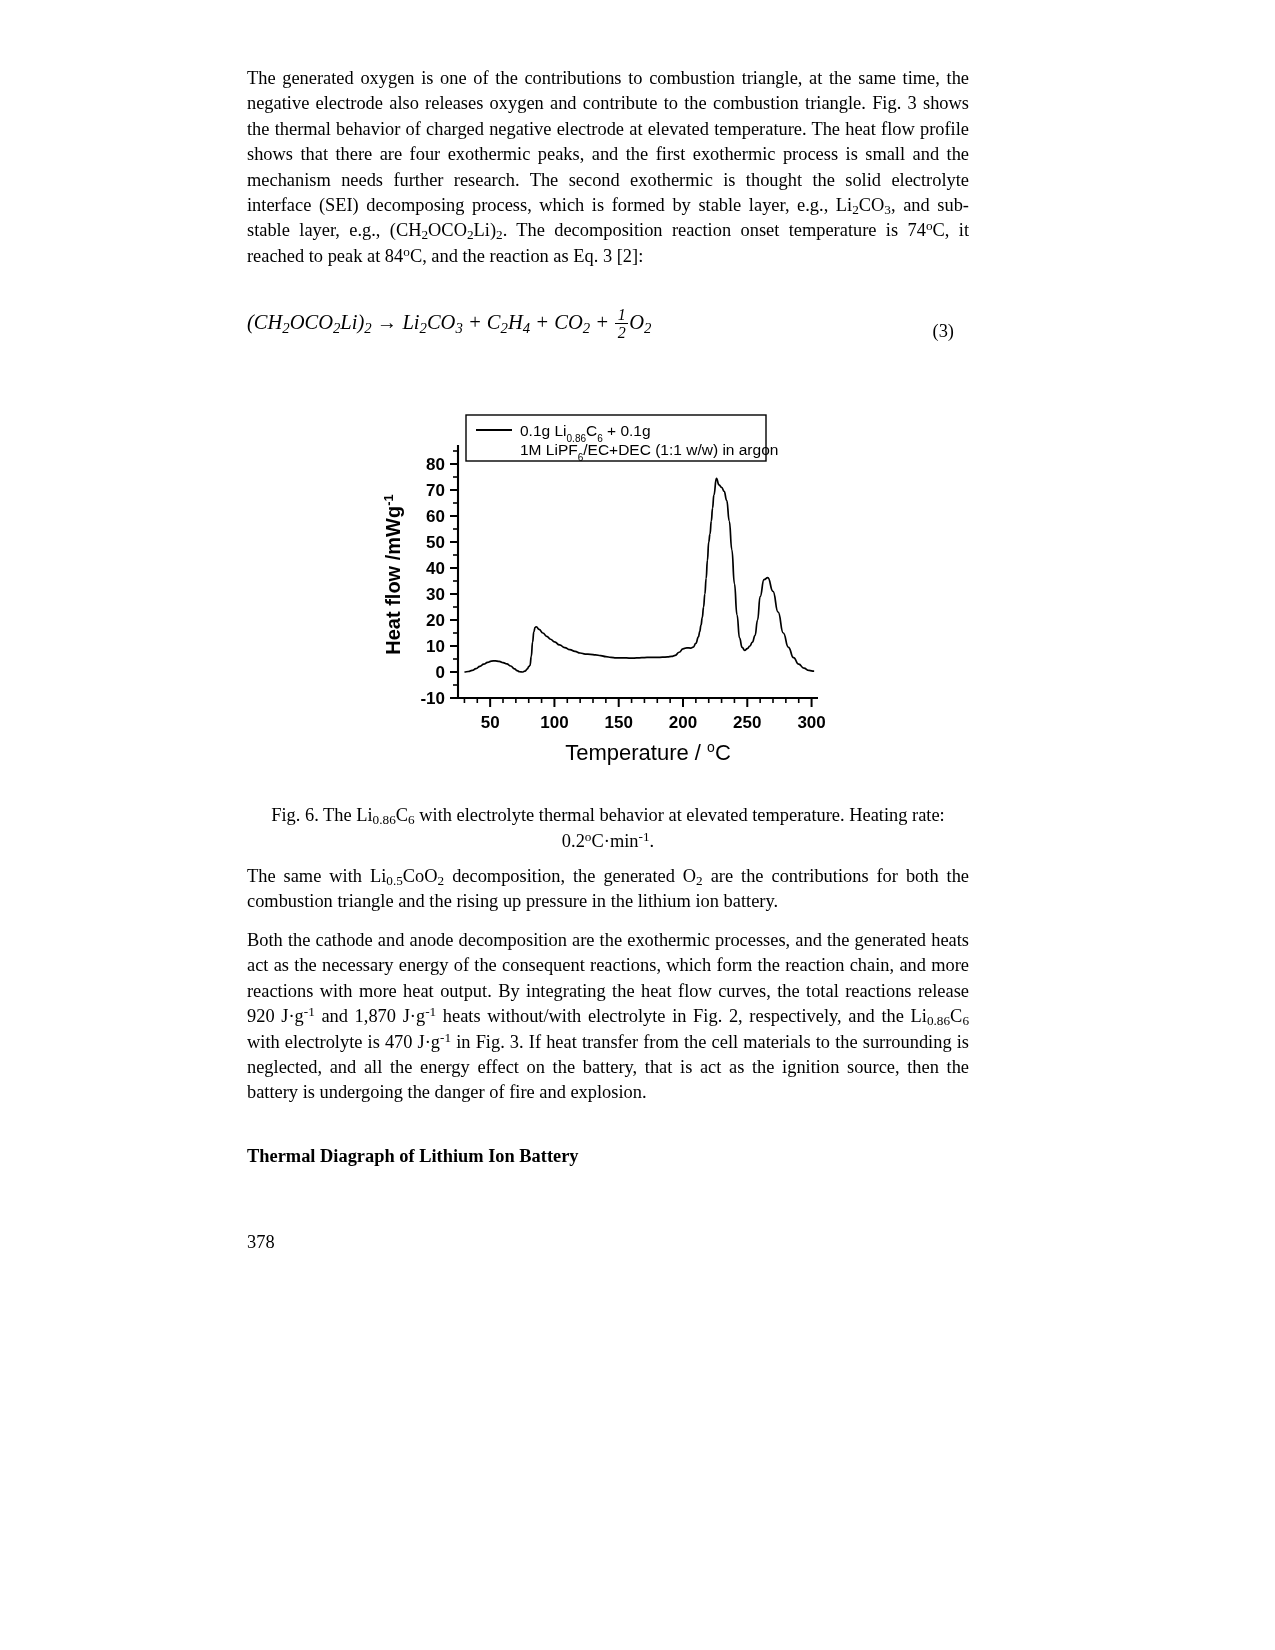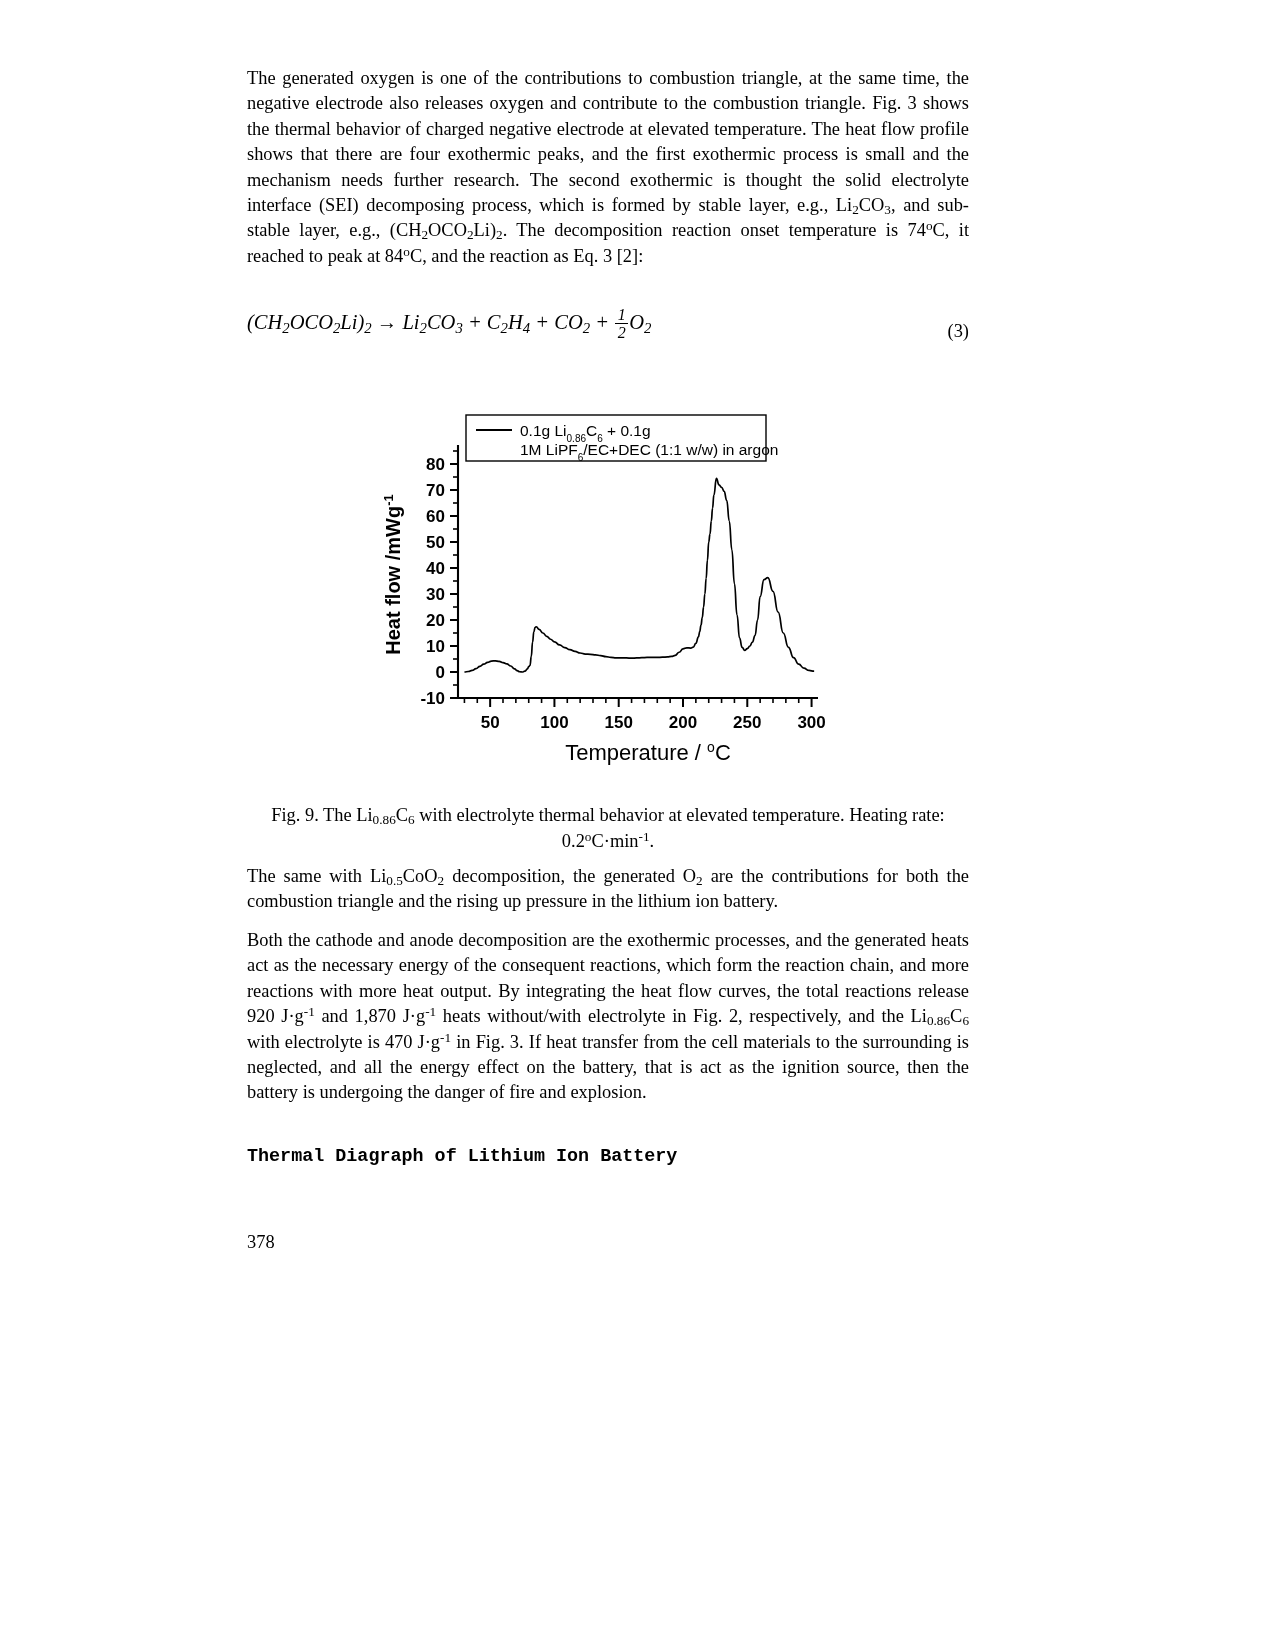--- a/index.html
+++ b/index.html
@@ -27,21 +27,21 @@
     line-height:25.4px;
     text-align:justify;
     text-justify:inter-word;
     margin:0 0 13px 0;
     hyphens:none;
   }
   sub { font-size:0.72em; vertical-align:-0.25em; line-height:0; }
   sup { font-size:0.72em; vertical-align:0.42em; line-height:0; }
   .eqn-row {
     position:relative;
-    margin:38px 0 0 0;
+    margin:38px 15px 0 0;
     height:58px;
   }
   .eqn {
     position:absolute; left:0; top:0;
     font-family:"Liberation Serif", serif;
     font-style:italic;
     font-size:20.5px;
     white-space:nowrap;
   }
   .eqn .frac {
@@ -81,21 +81,20 @@
     font-size:18.4px;
     line-height:25.4px;
     text-align:center;
     margin:26px 0 0 0;
   }
   h2.section {
     font-size:18.4px;
     font-weight:bold;
     margin:40px 0 13px 0;
     text-align:left;
-    font-family:Liberation Mono, monospace;
   }
   .folio {
     position:absolute;
     left:247px; top:1232px;
     font-size:18.4px;
     text-align:center;
   }
   .chart-wrap { display:inline-block; }
   svg text { font-family:"Liberation Sans", sans-serif; }
 </style>
@@ -188,21 +187,21 @@
                 <text x="0" y="0" text-anchor="middle" font-size="20" font-weight="bold" fill="#000"><tspan>Heat flow /mWg</tspan><tspan baseline-shift="super" font-size="13">-1</tspan></text>
               </g>
               <text x="270" y="347" text-anchor="middle" font-size="22" fill="#000"><tspan>Temperature / </tspan><tspan baseline-shift="super" font-size="14">o</tspan><tspan>C</tspan></text>
               <rect x="88" y="2" width="300" height="46" fill="#fff" stroke="#000" stroke-width="1.4"></rect>
               <line x1="98" y1="17" x2="134" y2="17" stroke="#000000" stroke-width="1.9"></line>
               <text x="142" y="23" font-size="15.5" fill="#000"><tspan>0.1g Li</tspan><tspan baseline-shift="sub" font-size="10">0.86</tspan><tspan>C</tspan><tspan baseline-shift="sub" font-size="10">6</tspan><tspan> + 0.1g</tspan></text>
               <text x="142" y="42" font-size="15.5" fill="#000"><tspan>1M LiPF</tspan><tspan baseline-shift="sub" font-size="10">6</tspan><tspan>/EC+DEC (1:1 w/w) in argon</tspan></text>
             </g>
         </svg>
       </div>
-      <div class="caption"><span>Fig. 9. The Li</span><sub>0.86</sub><span>C</span><sub>6</sub><span> with electrolyte thermal behavior at elevated temperature. Heating rate: 0.2</span><sup>o</sup><span>C·min</span><sup>-1</sup><span>.</span></div>
+      <div class="caption"><span>Fig. 6. The Li</span><sub>0.86</sub><span>C</span><sub>6</sub><span> with electrolyte thermal behavior at elevated temperature. Heating rate: 0.2</span><sup>o</sup><span>C·min</span><sup>-1</sup><span>.</span></div>
     </div>
 
     <p class="body" style="margin-top:10px;"><span>The same with Li</span><sub>0.5</sub><span>CoO</span><sub>2</sub><span> decomposition, the generated O</span><sub>2</sub><span> are the contributions for both the combustion triangle and the rising up pressure in the lithium ion battery.</span></p>
 
     <p class="body"><span>Both the cathode and anode decomposition are the exothermic processes, and the generated heats act as the necessary energy of the consequent reactions, which form the reaction chain, and more reactions with more heat output. By integrating the heat flow curves, the total reactions release 920 J·g</span><sup>-1</sup><span> and 1,870 J·g</span><sup>-1</sup><span> heats without/with electrolyte in Fig. 2, respectively, and the Li</span><sub>0.86</sub><span>C</span><sub>6</sub><span> with electrolyte is 470 J·g</span><sup>-1</sup><span> in Fig. 3. If heat transfer from the cell materials to the surrounding is neglected, and all the energy effect on the battery, that is act as the ignition source, then the battery is undergoing the danger of fire and explosion.</span></p>
 
     <h2 class="section">Thermal Diagraph of Lithium Ion Battery</h2>
 
 
   </div>

